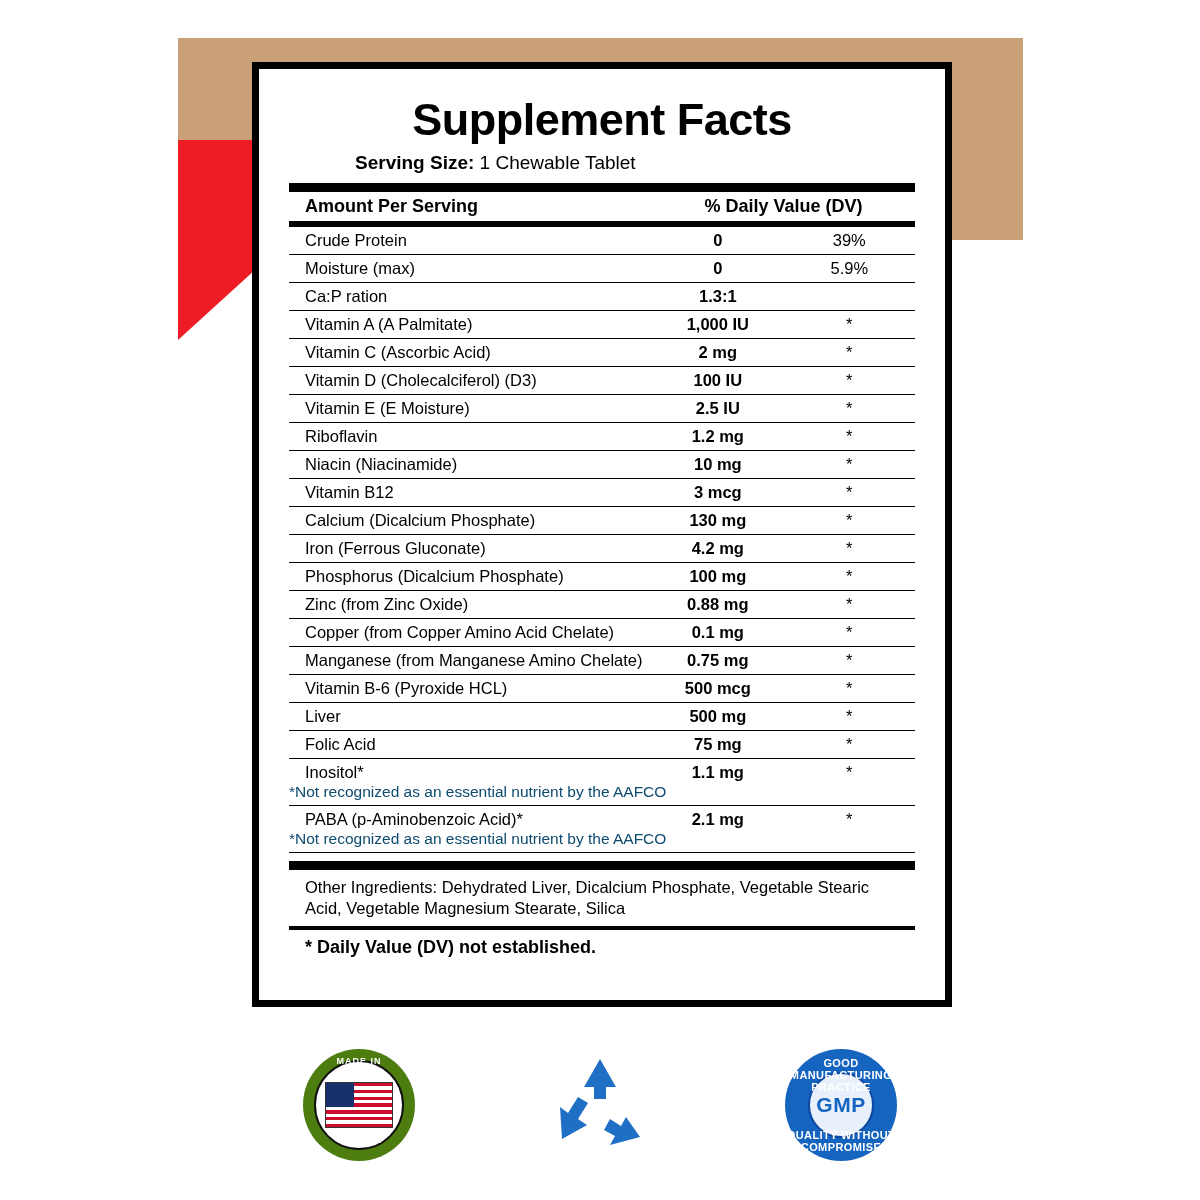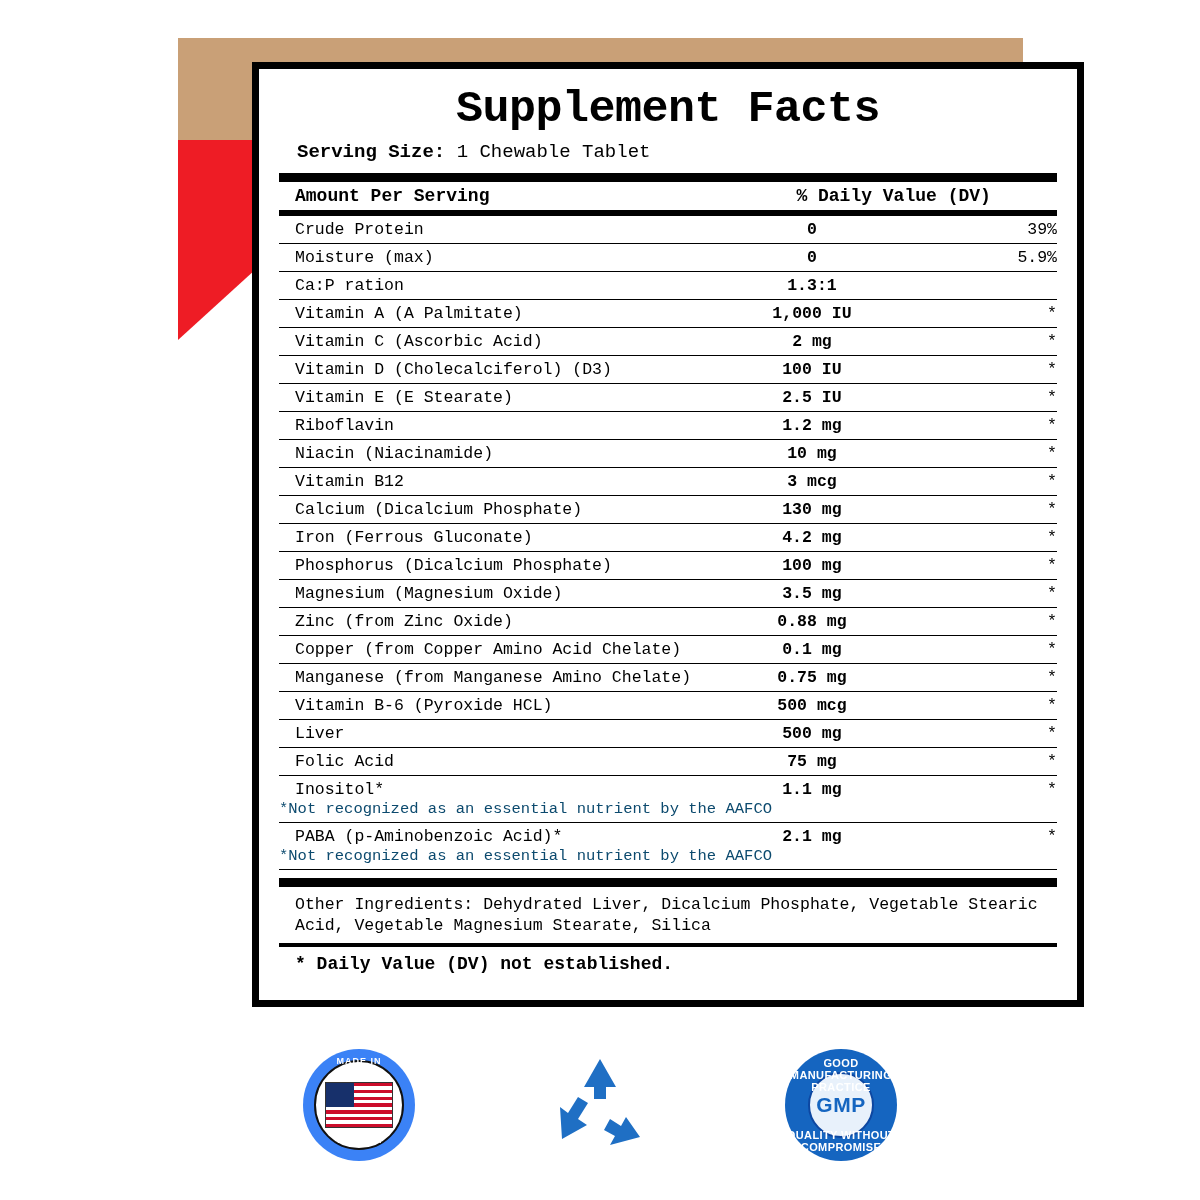--- a/index.html
+++ b/index.html
@@ -32,47 +32,46 @@
     height: 200px;
     background: #ee1c25;
     clip-path: polygon(0 0, 100% 0, 0 100%);
   }
 
   
   #panel {
     position: absolute;
     left: 252px;
     top: 62px;
-    width: 832px;
+    width: 700px;
     height: 945px;
     background: #ffffff;
     border: 7px solid #000000;
     box-sizing: border-box;
-    padding: 2px;
-    font-family: Liberation Mono, monospace;
+    padding: 12px;
   }
   .inner {
     padding: 6px 18px 8px 18px;
   }
   .sf-title {
     text-align: center;
     font-size: 45px;
     font-weight: bold;
     letter-spacing: -0.5px;
     color: #000;
     margin: 10px 0 8px 0;
     line-height: 1;
   }
   .serving-line {
     font-size: 19px;
     color: #000;
     line-height: 1.32;
     margin-left: 18px;
   }
-  .serving-line b { font-weight: bold; }
+  .serving-line b { font-weight: bold; margin-left: 48px; }
 
   .rule-thick {
     border-top: 9px solid #000;
     margin-top: 8px;
   }
   .rule-med {
     border-top: 4px solid #000;
   }
 
   table.facts {
@@ -83,21 +82,21 @@
     table-layout: fixed;
   }
   table.facts td {
     padding: 4px 0 4px 0;
     vertical-align: top;
     border-bottom: 1.5px solid #000;
   }
   table.facts tr.no-rule td { border-bottom: none; }
   .col-name { width: 58%; padding-left: 16px !important; margin-top: 24px; }
   .col-amt  { width: 27%; text-align: center; font-weight: bold; }
-  .col-dv   { width: 15%; text-align: right; }
+  .col-dv   { width: 15%; text-align: center; }
 
   .hdr-row td {
     border-bottom: none;
     font-weight: bold;
     font-size: 18px;
     padding: 5px 0 6px 0;
   }
   .hdr-name { padding-left: 16px !important; text-align: left; }
   .hdr-dv { text-align: center; width: 42%; }
 
@@ -130,21 +129,21 @@
     display: flex;
     justify-content: center;
     align-items: center;
     gap: 130px;
   }
   .badge { position: relative; }
 
   
   .usa-outer {
     width: 112px; height: 112px; border-radius: 50%;
-    background: #3b82f6; display: flex; align-items: center; justify-content: center;
+    background: #4d7c0f; display: flex; align-items: center; justify-content: center;
     position: relative;
   }
   .usa-inner {
     width: 86px; height: 86px; border-radius: 50%;
     background: #fff; border: 2px solid #111;
     display: flex; align-items: center; justify-content: center;
     overflow: hidden;
   }
   .flag {
     width: 66px; height: 44px; position: relative; background: #fff;
@@ -239,21 +238,21 @@
             <td class="col-name">Vitamin C (Ascorbic Acid)</td>
             <td class="col-amt">2 mg</td>
             <td class="col-dv">*</td>
           </tr>
           <tr>
             <td class="col-name">Vitamin D (Cholecalciferol) (D3)</td>
             <td class="col-amt">100 IU</td>
             <td class="col-dv">*</td>
           </tr>
           <tr>
-            <td class="col-name">Vitamin E (E Stearate)</td>
+            <td class="col-name">Vitamin E (E Moisture)</td>
             <td class="col-amt">2.5 IU</td>
             <td class="col-dv">*</td>
           </tr>
           <tr>
             <td class="col-name">Riboflavin</td>
             <td class="col-amt">1.2 mg</td>
             <td class="col-dv">*</td>
           </tr>
           <tr>
             <td class="col-name">Niacin (Niacinamide)</td>
@@ -271,25 +270,20 @@
             <td class="col-dv">*</td>
           </tr>
           <tr>
             <td class="col-name">Iron (Ferrous Gluconate)</td>
             <td class="col-amt">4.2 mg</td>
             <td class="col-dv">*</td>
           </tr>
           <tr>
             <td class="col-name">Phosphorus (Dicalcium Phosphate)</td>
             <td class="col-amt">100 mg</td>
-            <td class="col-dv">*</td>
-          </tr>
-          <tr>
-            <td class="col-name">Magnesium (Magnesium Oxide)</td>
-            <td class="col-amt">3.5 mg</td>
             <td class="col-dv">*</td>
           </tr>
           <tr>
             <td class="col-name">Zinc (from Zinc Oxide)</td>
             <td class="col-amt">0.88 mg</td>
             <td class="col-dv">*</td>
           </tr>
           <tr>
             <td class="col-name">Copper (from Copper Amino Acid Chelate)</td>
             <td class="col-amt">0.1 mg</td>

